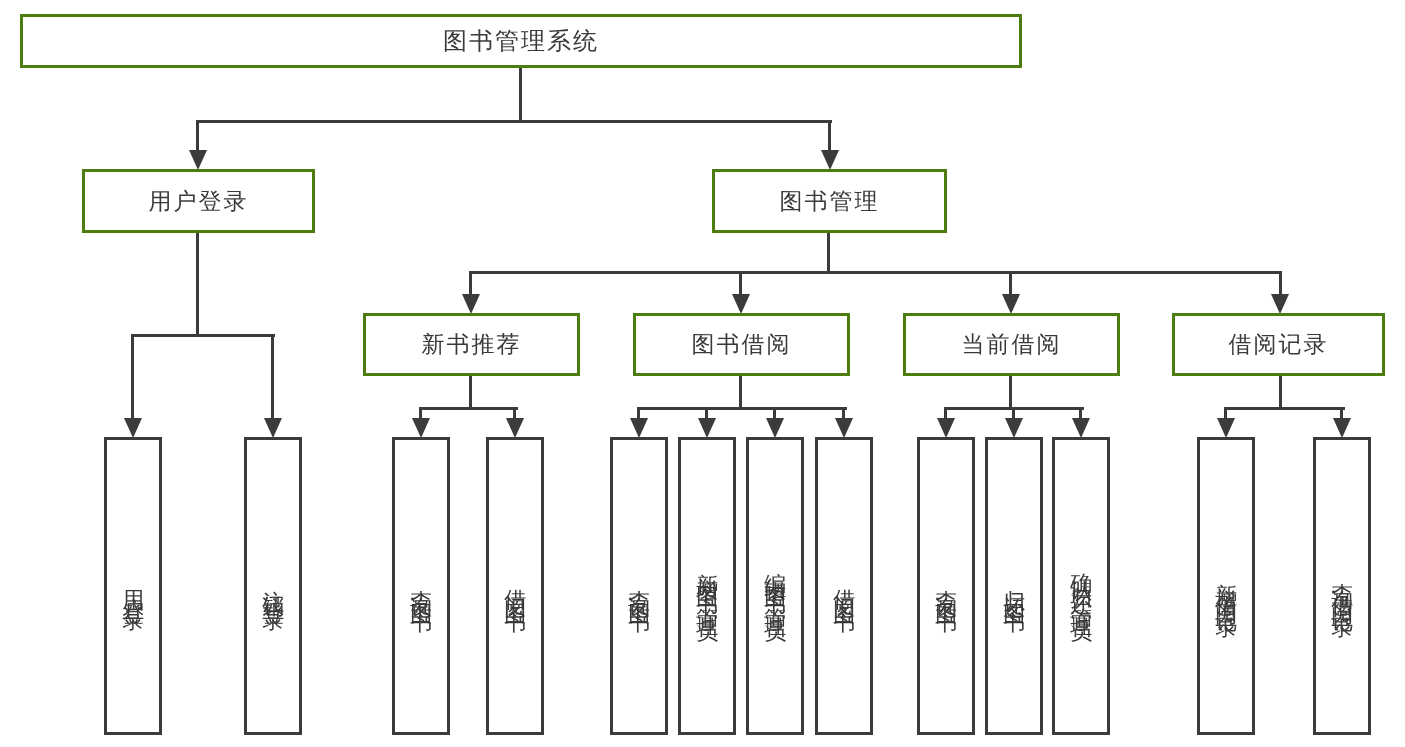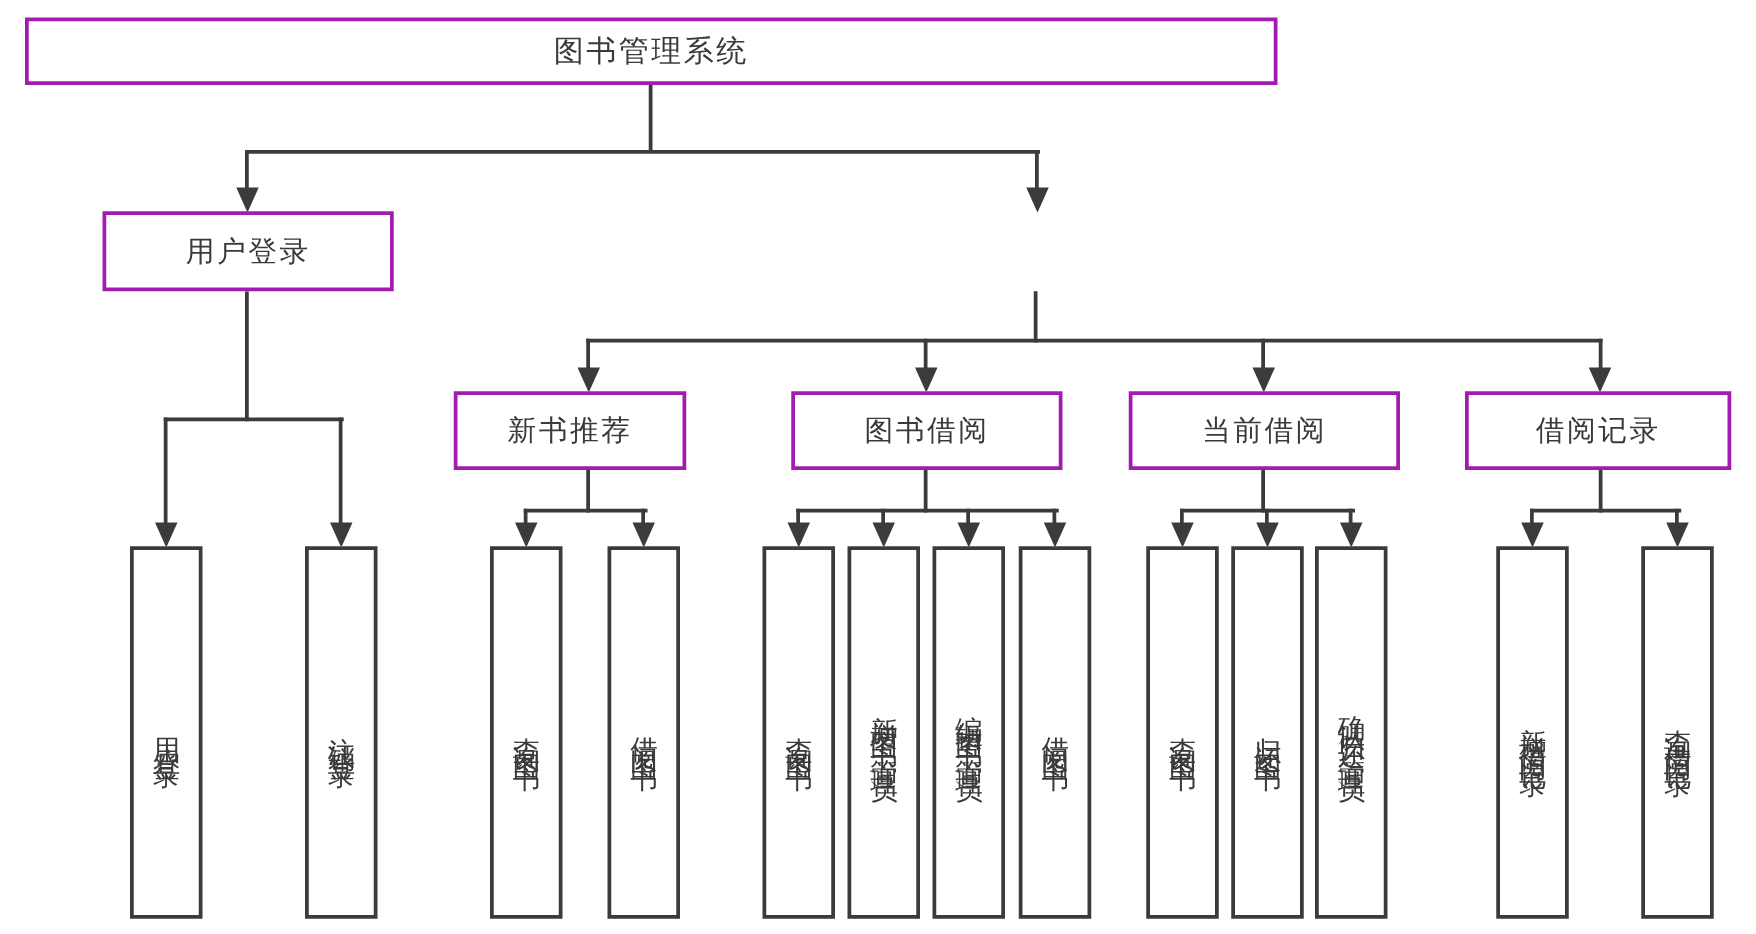--- a/index.html
+++ b/index.html
@@ -7,21 +7,21 @@
   .canvas {
     position: relative;
     width: 1405px;
     height: 747px;
     background: #ffffff;
     font-family: "Liberation Sans", "DejaVu Sans", sans-serif;
     overflow: hidden;
   }
   .node {
     position: absolute;
-    border: 3px solid #a21caf;
+    border: 3px solid #4d7c0f;
     background: #ffffff;
     display: flex;
     align-items: center;
     justify-content: center;
     color: #3a3a3a;
     z-index: 2;
   }
   .node.root { font-size: 24px; letter-spacing: 2px; }
   .node.lvl  { font-size: 23px; letter-spacing: 2px; }
   .leaf {
@@ -72,22 +72,25 @@
 <div class="canvas">
 
   <div class="node root" style="left:20px; top:14px; width:1002px; height:54px;">
     <span>图书管理系统</span>
   </div>
 
   <div class="node lvl" style="left:82px; top:169px; width:233px; height:64px;">
     <span>用户登录</span>
   </div>
 
-
-  <div class="node lvl" style="left:363px; top:313px; width:186px; height:63px;">
+  <div class="node lvl" style="left:712px; top:169px; width:235px; height:64px;">
+    <span>图书管理</span>
+  </div>
+
+  <div class="node lvl" style="left:363px; top:313px; width:217px; height:63px;">
     <span>新书推荐</span>
   </div>
 
   <div class="node lvl" style="left:633px; top:313px; width:217px; height:63px;font-family:Liberation Serif, serif;">
     <span>图书借阅</span>
   </div>
 
   <div class="node lvl" style="left:903px; top:313px; width:217px; height:63px;">
     <span>当前借阅</span>
   </div>

